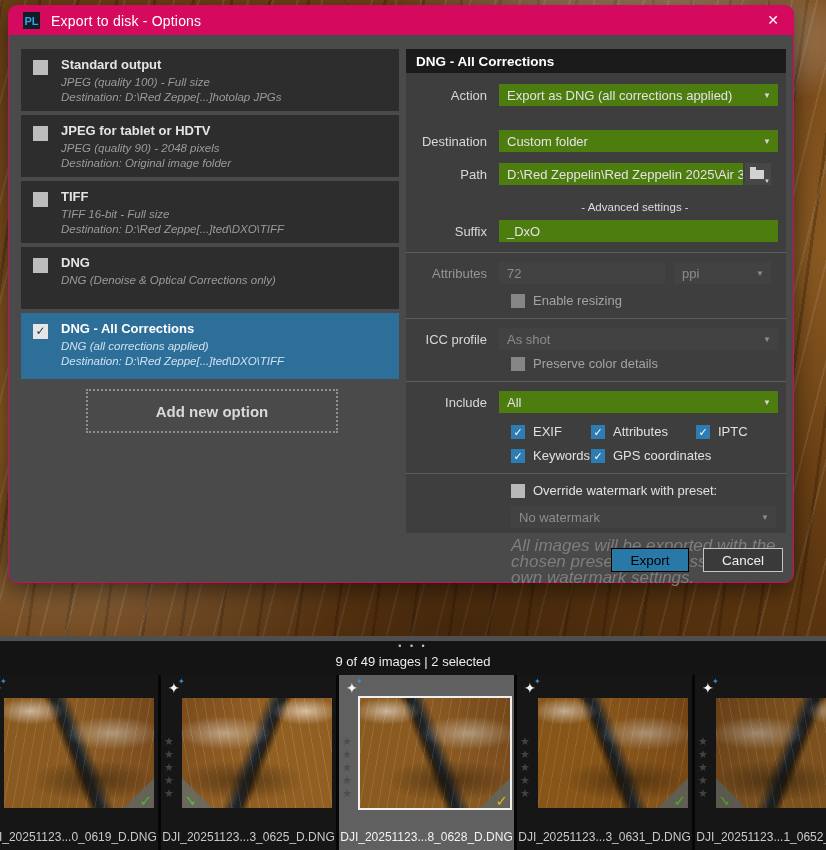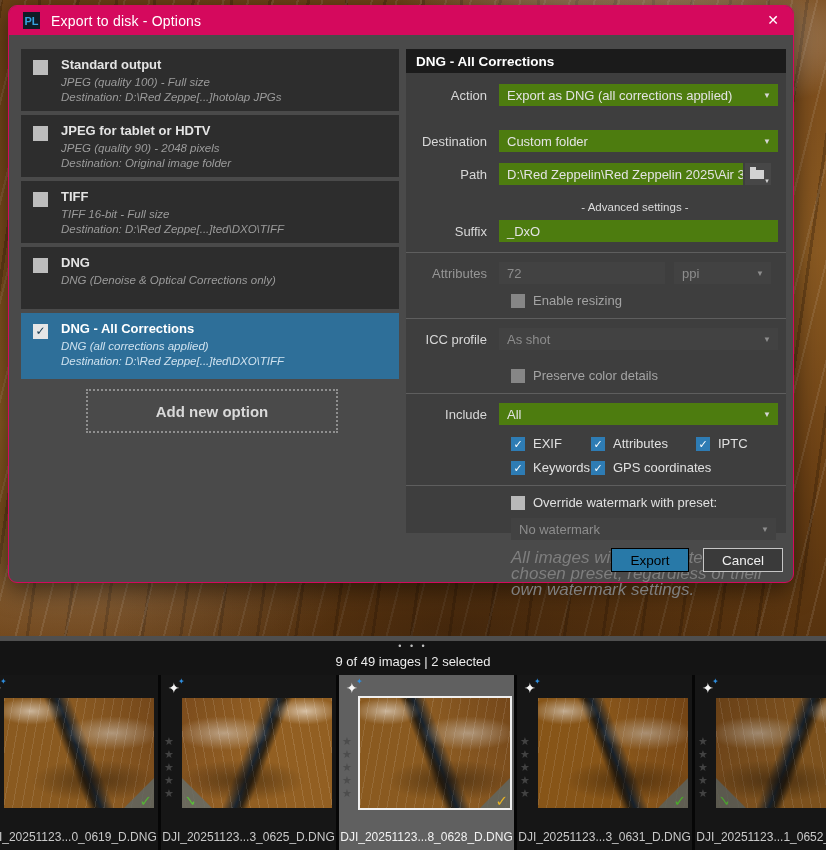--- a/index.html
+++ b/index.html
@@ -247,21 +247,21 @@
         </div>
       </div>
 
       <div class="row indent" style="margin-bottom:2px">
         <span class="ck dis"></span>
         <span class="ck-lbl dim">Enable resizing</span>
       </div>
 
       <hr class="sep">
 
-      <div class="row" style="margin-bottom:18px">
+      <div class="row" style="margin-bottom:6px">
         <span class="lbl">ICC profile</span>
         <div class="ctl disabled grow">
           <span>As shot</span>
           <span class="arrow">▼</span>
         </div>
       </div>
 
       <div class="row indent" style="margin-bottom:2px">
         <span class="ck dis"></span>
         <span class="ck-lbl dim">Preserve color details</span>

